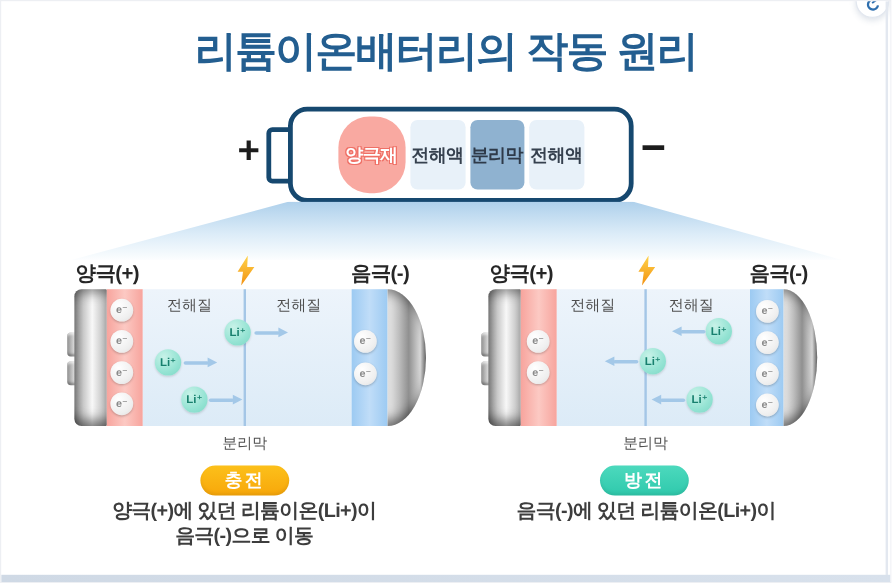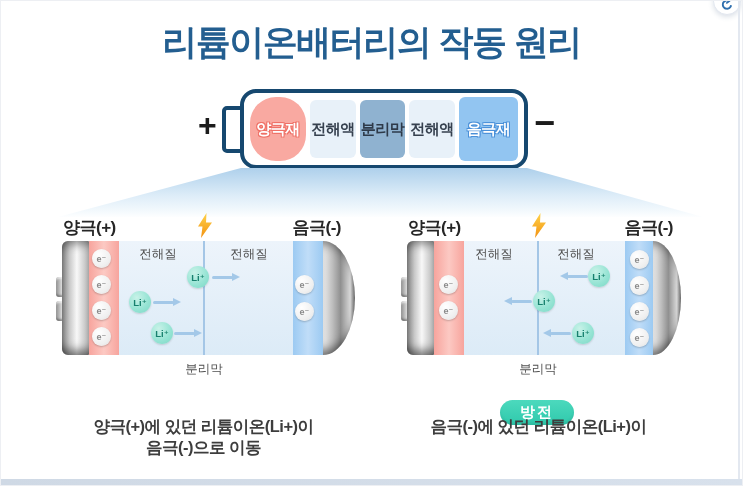--- a/index.html
+++ b/index.html
@@ -90,21 +90,21 @@
   .arr-left::after { content:""; position:absolute; left:0; top:0; width:0; height:0;
                      border-right:8px solid #a3c8e8;
                      border-top:4.5px solid transparent; border-bottom:4.5px solid transparent; }
 
   
   .badge { position:absolute; top:387px; width:74px; height:25px; border-radius:13px;
            color:#fff; font-weight:800; font-size:15px; letter-spacing:2px;
            display:flex; align-items:center; justify-content:center;
            box-shadow:inset 0 -2px 3px rgba(0,0,0,.08); }
   .badge-charge { left:166px; background:linear-gradient(180deg,#fcc01a,#f8a70a); }
-  .badge-discharge { left:499px; background:linear-gradient(180deg,#4cd9bd,#2fc9ac);margin-top:12px; }
+  .badge-discharge { left:499px; background:linear-gradient(180deg,#4cd9bd,#2fc9ac); }
   .caption { position:absolute; top:415px; width:335px; text-align:center;
              font-size:16.5px; font-weight:700; color:#3d3d3d; line-height:21px;
              letter-spacing:-0.5px; }
   .caption-left { left:35px;text-align:center; }
   .caption-right { left:370px; }
 </style>
 </head>
 <body>
 
 <div class="page">
@@ -115,21 +115,20 @@
 
   <div class="title">리튬이온배터리의 작동 원리</div>
 
   <div class="plus">+</div>
   <div class="nub"></div>
   <div class="pack">
     <div class="seg seg-cathode">양극재</div>
     <div class="seg seg-elect">전해액</div>
     <div class="seg seg-separ">분리막</div>
     <div class="seg seg-elect">전해액</div>
-    <div class="seg seg-anode">음극재</div>
   </div>
   <div class="minus">−</div>
 
   <div class="funnel"></div>
 
   <div class="electrode-label" style="left:62px; top:215px;">양극(+)</div>
   <svg class="bolt" style="left:196px; top:212px;" viewBox="0 0 16 25">
     <defs>
         <linearGradient id="bg1" x1="0" y1="0" x2="0" y2="1">
       <stop offset="0" stop-color="#ffd34a"></stop>
@@ -162,20 +161,21 @@
 
     <div class="ion" style="left:131px; top:25px;">Li⁺</div>
     <div class="arr arr-right" style="left:156px; top:32px;"></div>
     <div class="ion" style="left:73px; top:50px;">Li⁺</div>
     <div class="arr arr-right" style="left:97px; top:57px;"></div>
     <div class="ion" style="left:95px; top:81px;">Li⁺</div>
     <div class="arr arr-right" style="left:118px; top:88px;"></div>
   </div>
   <div class="small-label" style="left:163px; top:360px; width:80px;">분리막</div>
 
+  <div class="badge badge-charge">충전</div>
   <div class="caption caption-left">
     <div>양극(+)에 있던 리튬이온(Li+)이</div>
     <div>음극(-)으로 이동</div>
   </div>
 
   <div class="electrode-label" style="left:407px; top:215px;">양극(+)</div>
   <svg class="bolt" style="left:530px; top:212px;" viewBox="0 0 16 25">
     <defs>
         <linearGradient id="bg2" x1="0" y1="0" x2="0" y2="1">
       <stop offset="0" stop-color="#ffd34a"></stop>

